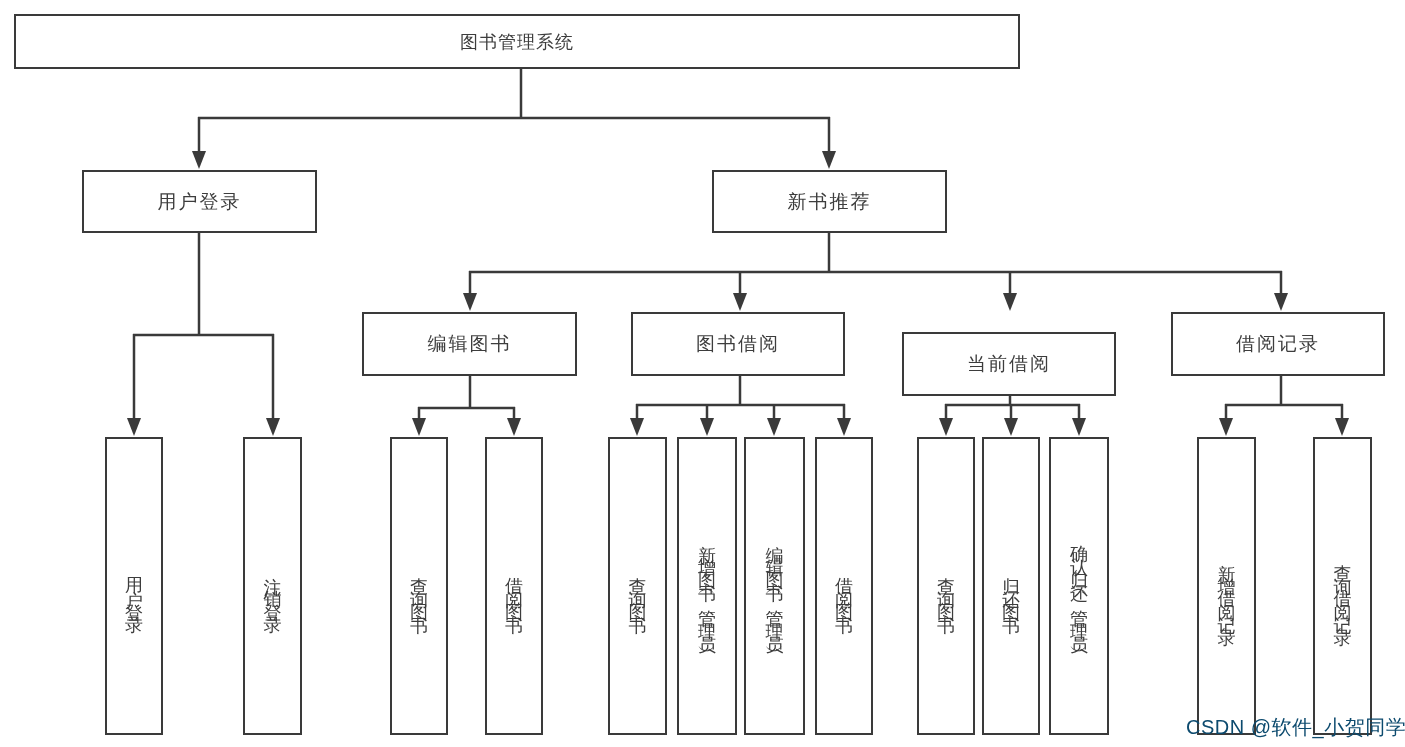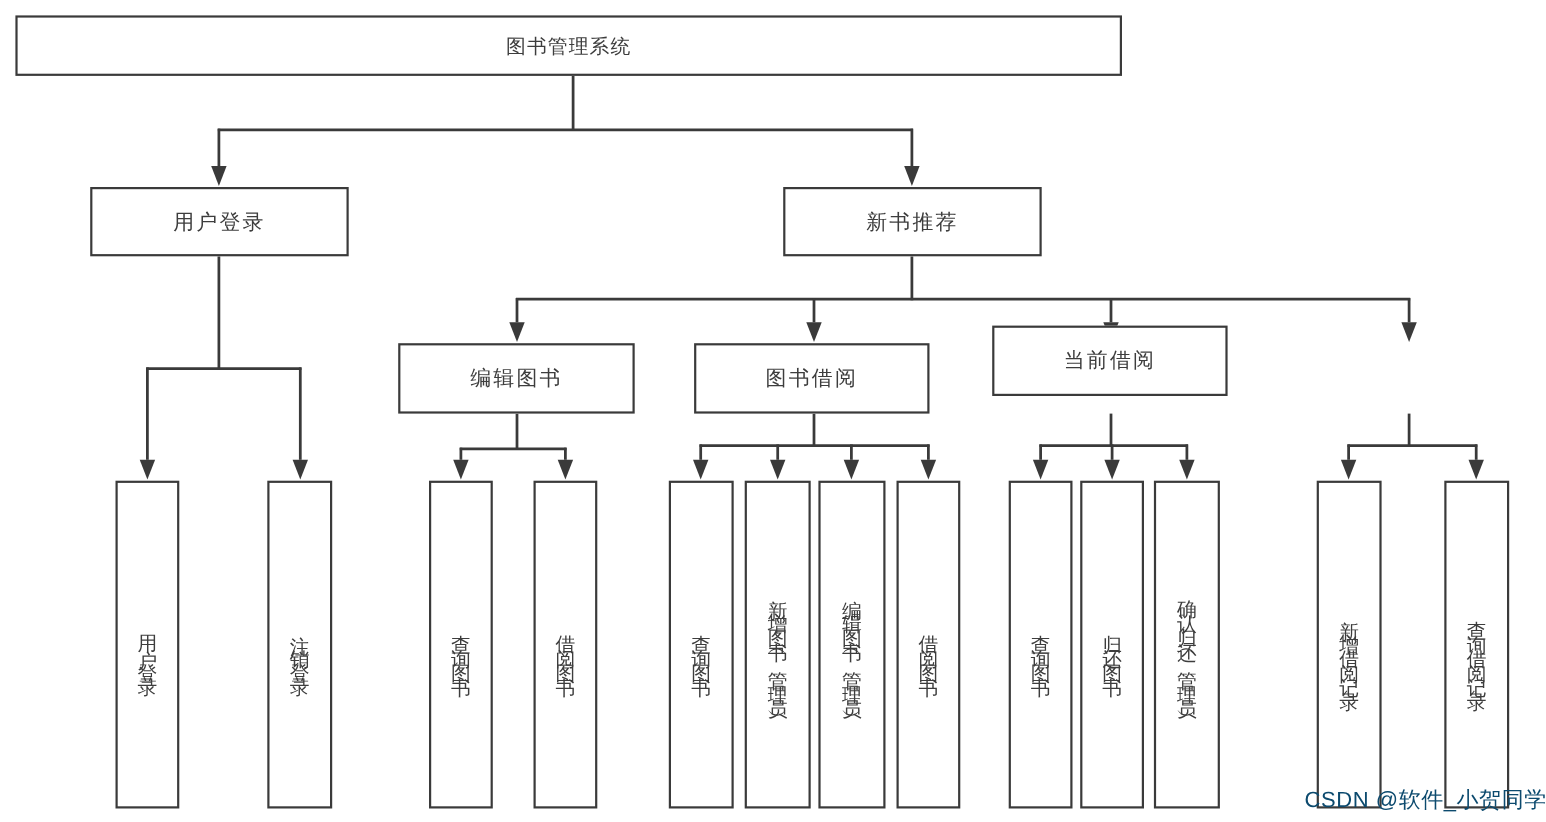--- a/index.html
+++ b/index.html
@@ -143,22 +143,25 @@
   <div class="node hnode" style="left:712px; top:170px; width:235px; height:63px;">
     <span>新书推荐</span>
   </div>
 
   <div class="node hnode" style="left:362px; top:312px; width:215px; height:64px;">
     <span>编辑图书</span>
   </div>
   <div class="node hnode" style="left:631px; top:312px; width:214px; height:64px;">
     <span>图书借阅</span>
   </div>
-  <div class="node hnode" style="left:902px; top:296px; width:214px; height:64px;">
+  <div class="node hnode" style="left:902px; top:332px; width:214px; height:64px;">
     <span>当前借阅</span>
+  </div>
+  <div class="node hnode" style="left:1171px; top:312px; width:214px; height:64px;">
+    <span>借阅记录</span>
   </div>
 
   <div class="node leaf" style="left:105px; top:437px; width:58px; height:298px;">
     <span>用户登录</span>
   </div>
   <div class="node leaf" style="left:243px; top:437px; width:59px; height:298px;">
     <span>注销登录</span>
   </div>
 
   <div class="node leaf" style="left:390px; top:437px; width:58px; height:298px;">

